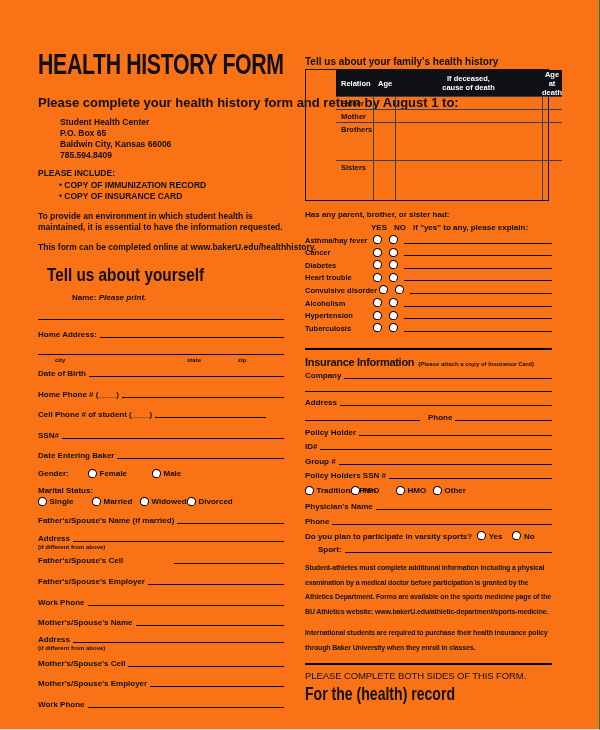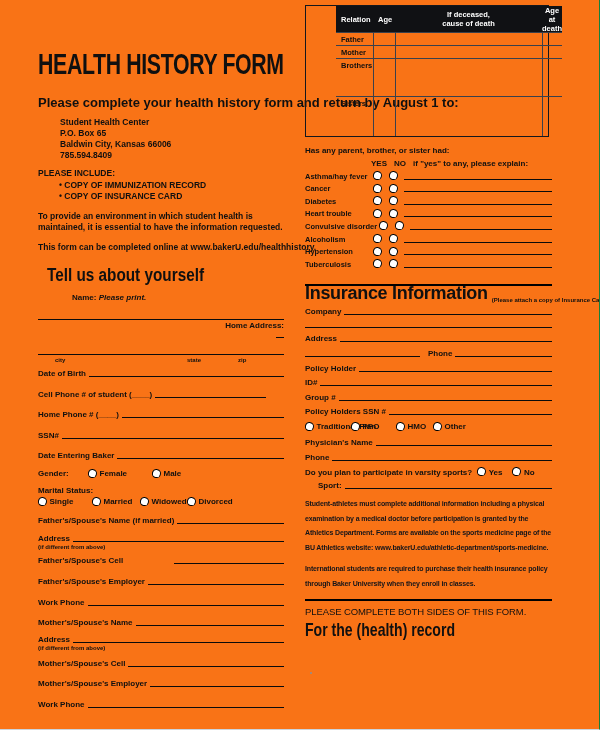--- a/index.html
+++ b/index.html
@@ -49,21 +49,21 @@
   .ftable>.hc.cen{align-items:center;text-align:center;}
   .ftable>.hc.pad{padding-left:5px;}
   .ftable .rl{font-size:7.5px;font-weight:bold;padding:2px 2px 0 5px;}
   .crow{display:flex;align-items:flex-end;height:12.6px;}
   .crow .clab{flex:0 0 66px;font-size:7.5px;font-weight:bold;white-space:nowrap;}
   .crow .rad{margin-left:2px;}
   .crow .rad+.rad{margin-left:7px;}
   .yn-head{display:flex;align-items:flex-end;height:13px;font-size:8px;font-weight:bold;}
   .rule{border-top:2.8px solid #000;}
   .ins-heading{display:flex;align-items:flex-end;gap:4px;height:14px;}
-  .ins-heading .big{font-size:18px;font-weight:bold;letter-spacing:-0.3px;white-space:nowrap;}
+  .ins-heading .big{font-size:11px;font-weight:bold;letter-spacing:-0.3px;white-space:nowrap;}
   .ins-heading .small{font-size:6px;font-weight:bold;padding-bottom:1px;white-space:nowrap;}
   .irow{display:flex;align-items:flex-end;height:14.6px;}
   .para{margin-top:7px;font-size:7px;font-weight:bold;line-height:14.5px;letter-spacing:-0.15px;color:#15151a;}
   .complete-line{margin-top:5px;font-size:9.5px;font-weight:normal;letter-spacing:-0.1px;white-space:nowrap;}
   .tagline{margin-top:2px;white-space:nowrap;}
   .tagline span{display:inline-block;font-size:19px;font-weight:bold;transform:scaleX(0.74);transform-origin:0 0;}
   .stray-dot{position:absolute;left:310px;top:672px;width:2px;height:2px;background:#8a8f96;border-radius:50%;}
 </style>
 </head>
 <body>
@@ -97,47 +97,47 @@
     <div class="online">This form can be completed online at www.bakerU.edu/healthhistory.</div>
 
     <div class="sec-heading"><span>Tell us about yourself</span></div>
 
     <div class="name-row"><span>Name:</span> <span class="hint">Please print.</span></div>
 
     <div class="frow" style="height:18px;">
         <span class="fill nolab"></span>
       </div>
 
-    <div class="frow" style="height:18px;flex-direction:column;">
+    <div class="frow" style="height:18px;">
         <span class="lab">Home Address:</span>
         <span class="fill"></span>
       </div>
 
     <div class="frow" style="height:17px;">
         <span class="fill nolab"></span>
       </div>
     <div class="sublabels">
       <span class="tiny" style="left:17px;">city</span>
       <span class="tiny" style="left:149px;">state</span>
       <span class="tiny" style="left:200px;">zip</span>
     </div>
 
     <div class="frow" style="height:13px;">
         <span class="lab">Date of Birth</span>
         <span class="fill"></span>
       </div>
 
     <div class="frow">
+        <span class="lab">Home Phone # (____)</span>
+        <span class="fill"></span>
+      </div>
+
+    <div class="frow">
         <span class="lab">Cell Phone # of student (____)</span>
         <span class="fill" style="margin-right:18px;"></span>
-      </div>
-
-    <div class="frow">
-        <span class="lab">Home Phone # (____)</span>
-        <span class="fill"></span>
       </div>
 
     <div class="frow">
         <span class="lab">SSN#</span>
         <span class="fill"></span>
       </div>
 
     <div class="frow">
         <span class="lab">Date Entering Baker</span>
         <span class="fill"></span>
@@ -226,20 +226,21 @@
 
     <div class="frow">
         <span class="lab">Work Phone</span>
         <span class="fill"></span>
       </div>
 
   </div>
 
   <div class="col-right">
 
+    <div class="fam-heading"><span>Tell us about your family's health history</span></div>
 
     <div class="ftable">
       <div class="hc pad">Relation</div>
       <div class="hc pad">Age</div>
       <div class="hc cen">
           <span>If deceased,</span>
           <span>cause of death</span>
         </div>
       <div class="hc cen">
           <span>Age at</span>

